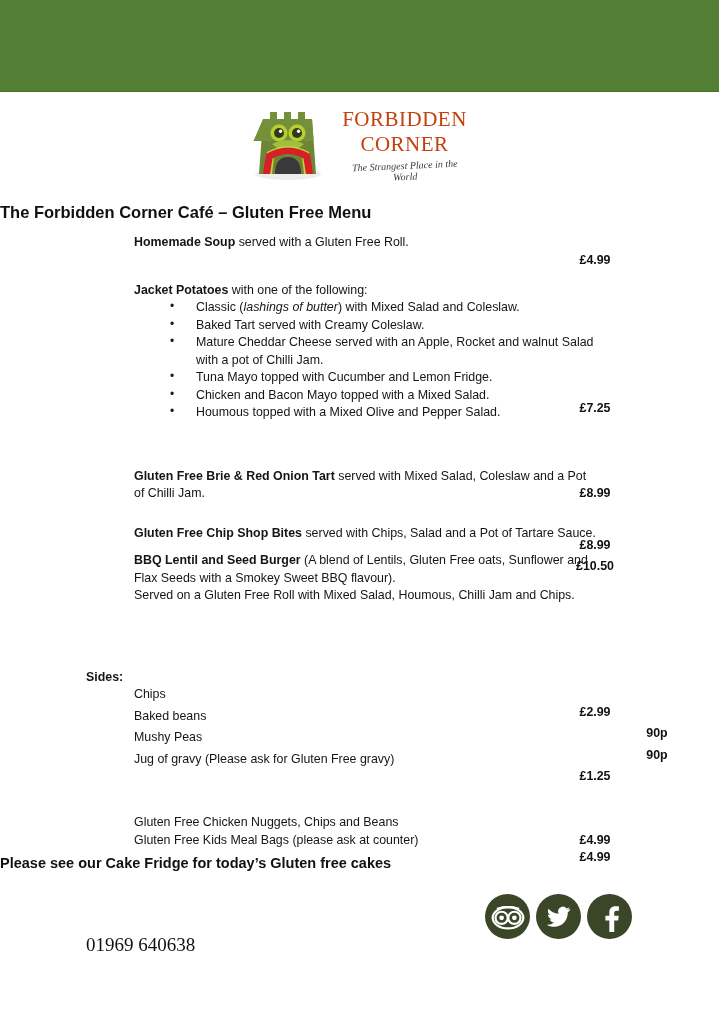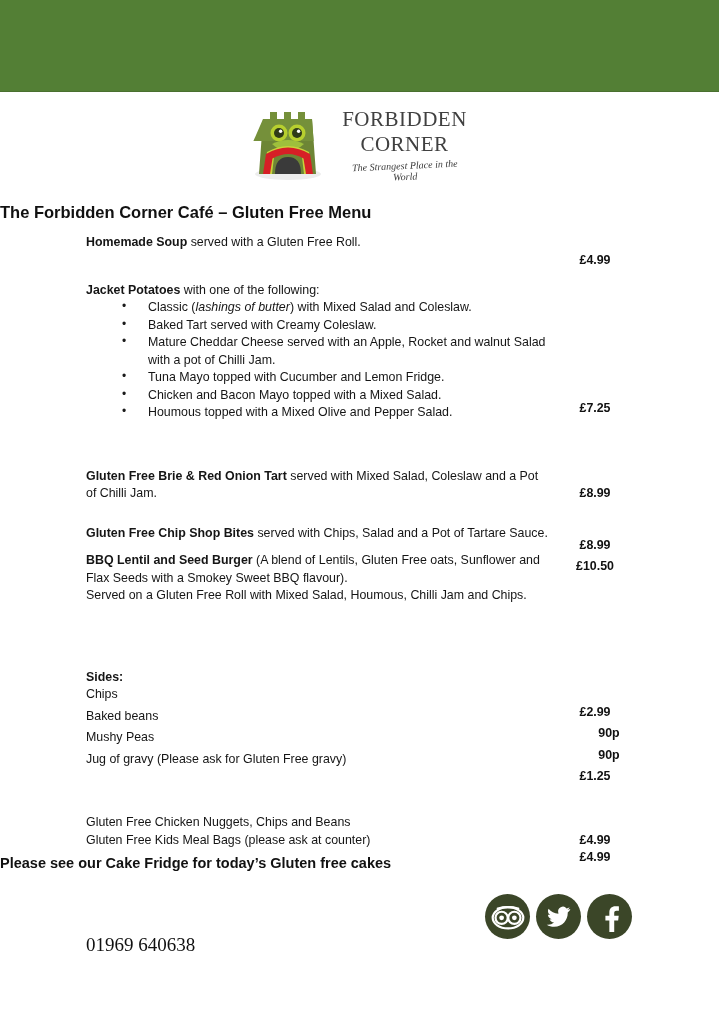--- a/index.html
+++ b/index.html
@@ -55,21 +55,21 @@
     flex: 0 0 auto;
   }
   .wordmark {
     position: relative;
     width: 132px;
     height: 66px;
     flex: 0 0 auto;
   }
   .wm-line1, .wm-line2 {
     font-family: "Liberation Serif", serif;
-    color: #404040;
+    color: #c2410c;
     letter-spacing: 0.5px;
     text-align: center;
     line-height: 1;
   }
   .wm-line1 { font-size: 21px; }
   .wm-line2 { font-size: 21px; margin-top: 4px; }
   .wm-tag {
     font-family: "Liberation Serif", serif;
     font-style: italic;
     font-size: 10px;
@@ -96,20 +96,21 @@
     position: absolute;
     left: 86px;
     top: 234px;
     width: 545px;
     font-size: 12.4px;
     line-height: 17.5px;
     color: #151515;
   }
   .row {
     position: relative;
+    margin-left: 48px;
   }
   .desc {
     width: 465px;
   }
   .price {
     position: absolute;
     right: 0;
     width: 72px;
     text-align: center;
     font-weight: bold;

